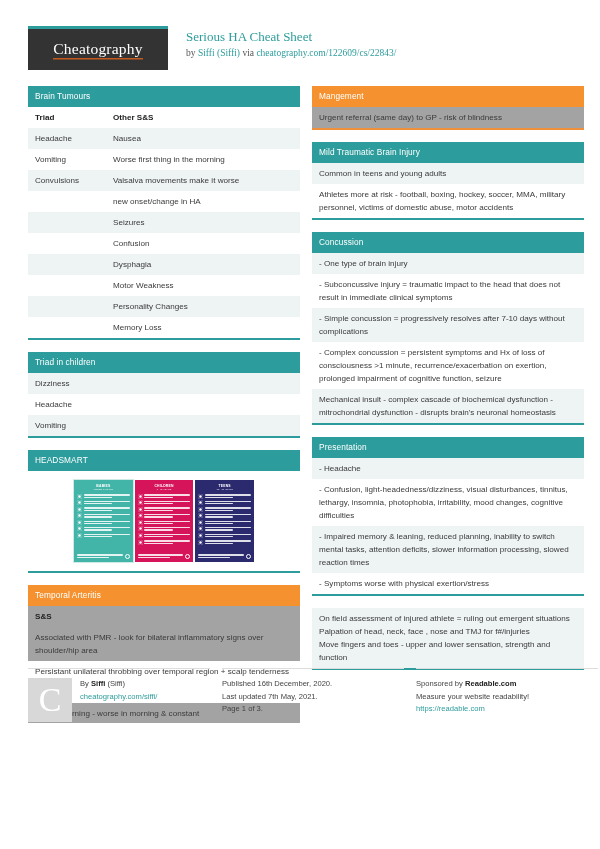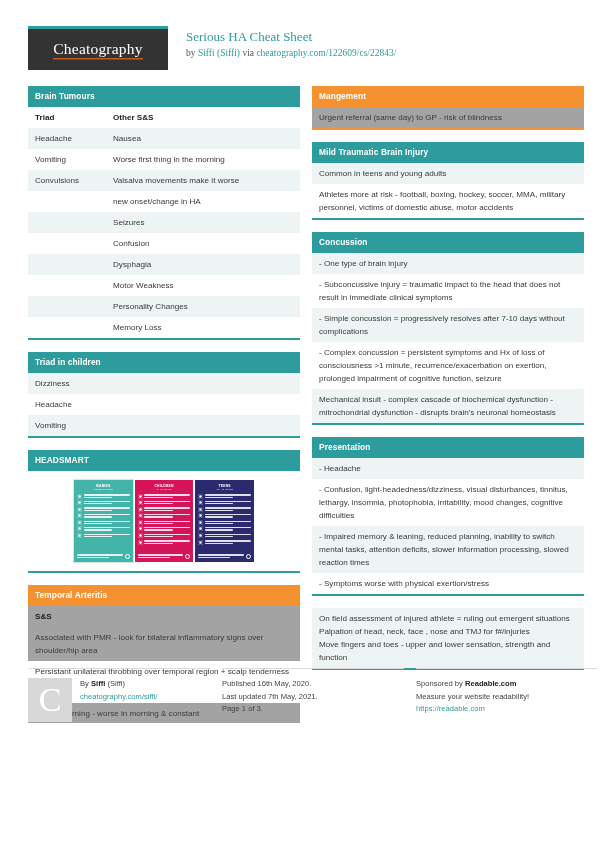--- a/index.html
+++ b/index.html
@@ -97,21 +97,20 @@
   }
   .block.orange { border-bottom: 2px solid #f0903a; }
 
   .block-title {
     background: #2d9c9c;
     color: #ffffff;
     font-size: 8.3px;
     padding: 5px 7px 5px 7px;
     line-height: 11px;
     letter-spacing: 0.1px;
-    font-weight: bold;
   }
   .block.orange .block-title { background: #f5922f; }
 
   .row {
     font-size: 8.1px;
     color: #3a3a3a;
     line-height: 13px;
     padding: 4px 7px 4px 7px;
     background: #ffffff;
   }
@@ -611,21 +610,21 @@
       <div class="f-lines">
         <div>
           <span>By </span><b>Siffi</b><span> (Siffi)</span>
         </div>
         <span class="lnk">cheatography.com/siffi/</span>
       </div>
     </div>
 
     <div class="f-col">
       <div class="f-lines">
-        <div>Published 16th May, 2020.</div>
+        <div>Published 16th December, 2020.</div>
         <div>Last updated 7th May, 2021.</div>
         <div>Page 1 of 3.</div>
       </div>
     </div>
 
     <div class="f-col wide">
       <div class="f-lines">
         <div>
           <span>Sponsored by </span><b>Readable.com</b>
         </div>

